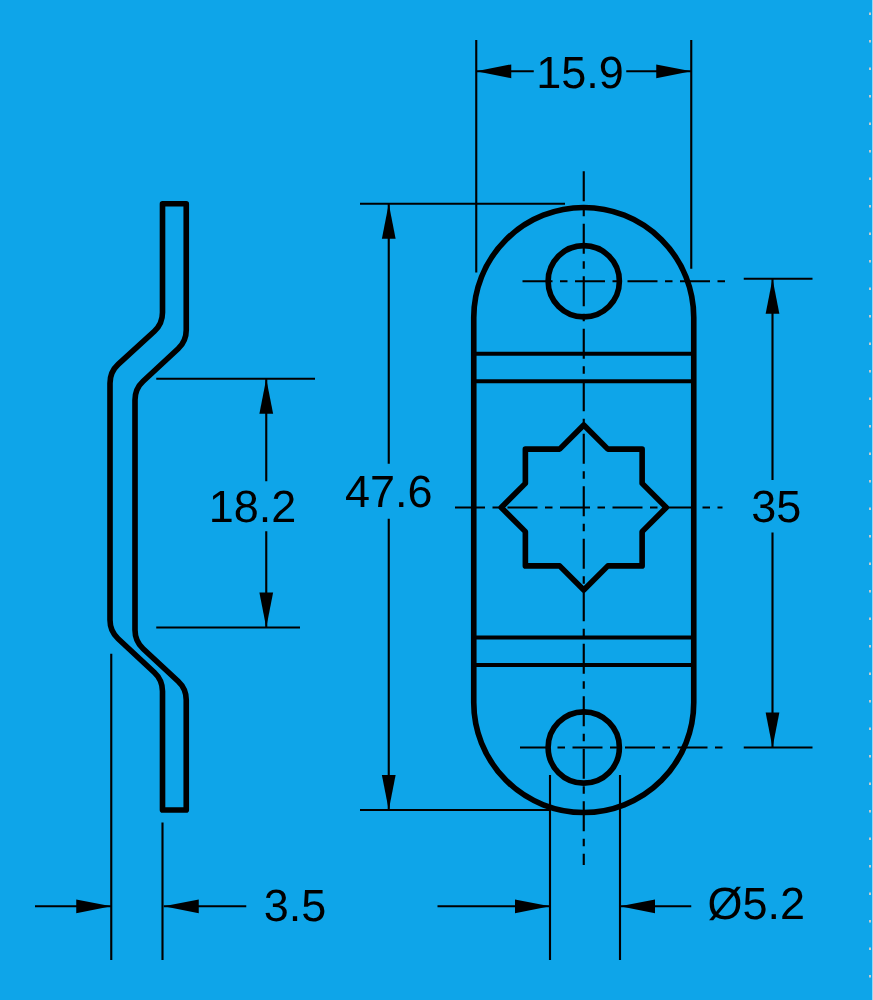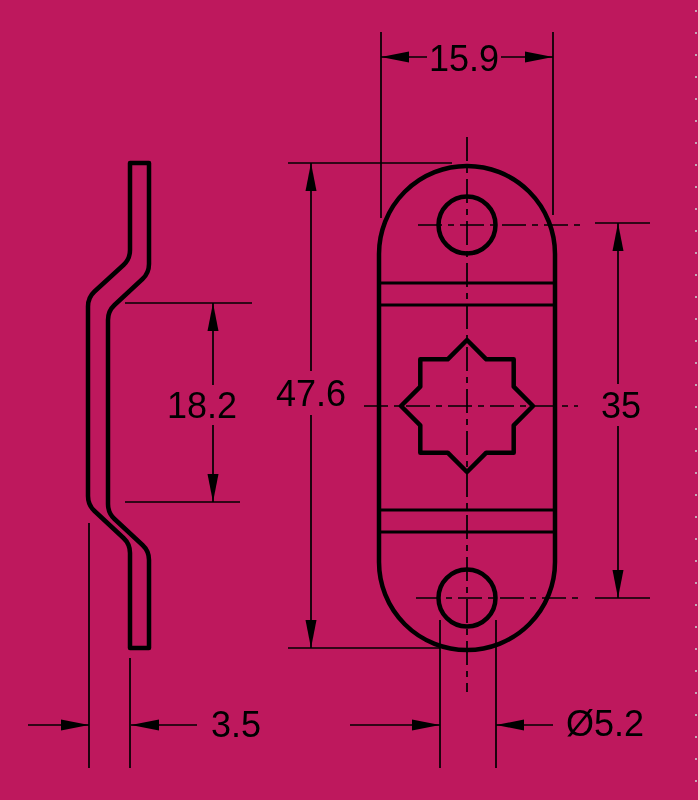--- a/index.html
+++ b/index.html
@@ -1,16 +1,16 @@
 <!DOCTYPE html>
 <html><head>
 <meta charset="utf-8">
 <style>
   html,body{margin:0;padding:0;background:#ffffff;}
-  .stage{position:relative;width:698px;height:800px;background:#be185d;overflow:hidden;}
+  .stage{position:relative;width:698px;height:800px;background:#0ea5e9;overflow:hidden;}
   svg{display:block;}
   .outline{fill:none;stroke:#000;stroke-width:4.5;stroke-linejoin:round;}
   .outline-cap{stroke-linecap:round;}
   .bendline{fill:none;stroke:#000;stroke-width:3.2;}
   .thin{fill:none;stroke:#000;stroke-width:1.7;}
   .centerline{fill:none;stroke:#000;stroke-width:1.7;stroke-dasharray:24 6 6 6;}
   .arrow{fill:#000;stroke:none;}
   .dimtext{font-family:"Liberation Sans",sans-serif;font-size:36px;fill:#000;}
   .edge-dots{fill:none;stroke:#c9c9c9;stroke-width:1.6;stroke-dasharray:2 20;}
 </style>

